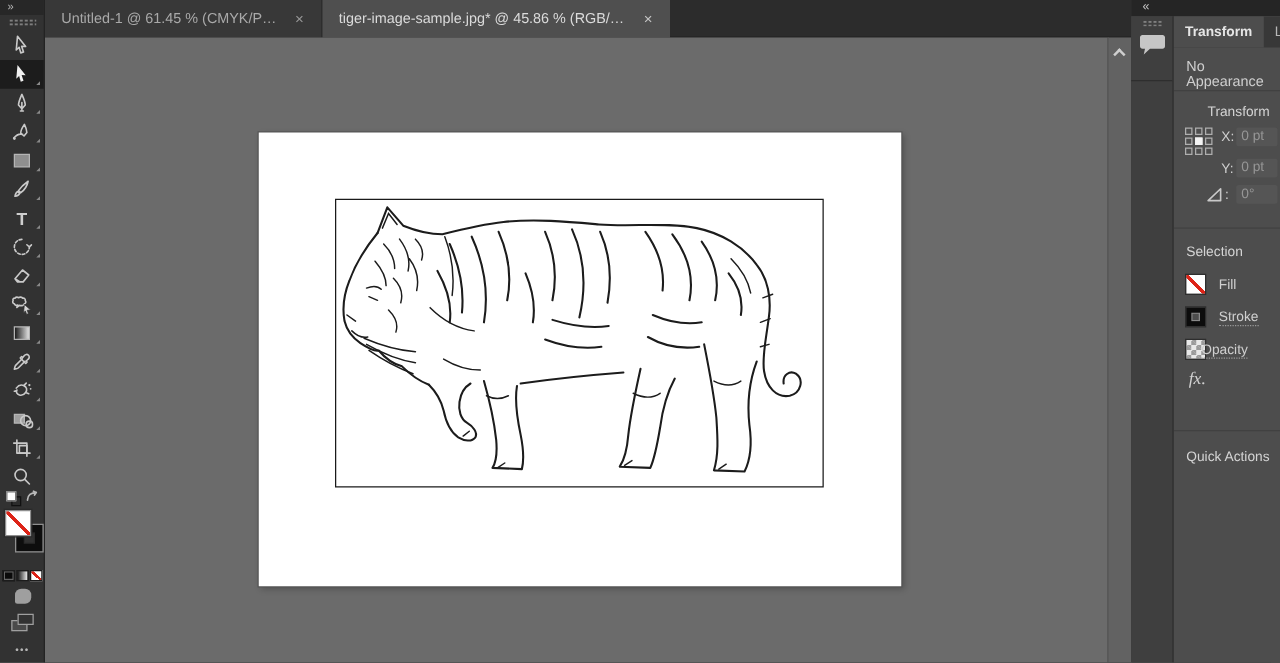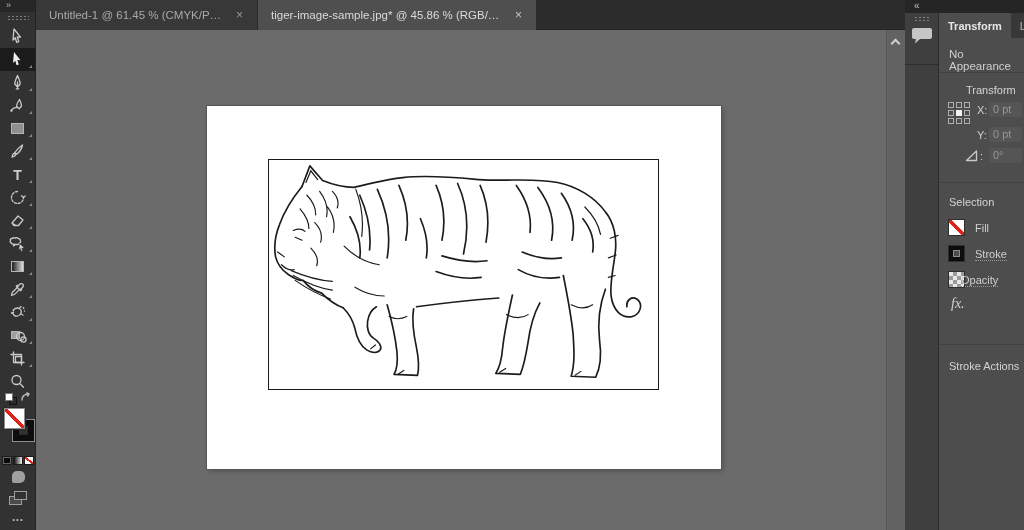--- a/index.html
+++ b/index.html
@@ -351,18 +351,18 @@
 
         <span class="app-swatch sw-stroke" style="top:208px;"></span>
         <span class="plabel linklabel" style="left:36px; top:210px;">Stroke</span>
 
         <span class="app-swatch sw-opacity" style="top:234px;"></span>
         <span class="plabel linklabel" style="left:22px; top:236px;">Opacity</span>
 
         <span class="fx" style="top:258px;">fx.</span>
 
         <span class="pdivider" style="top:306px;"></span>
-        <span class="ptitle" style="left:10px; top:322px;">Stroke Actions</span>
+        <span class="ptitle" style="left:10px; top:322px;">Quick Actions</span>
       </div>
     </div>
   </div>
 
 </div>
 
 </body></html>

